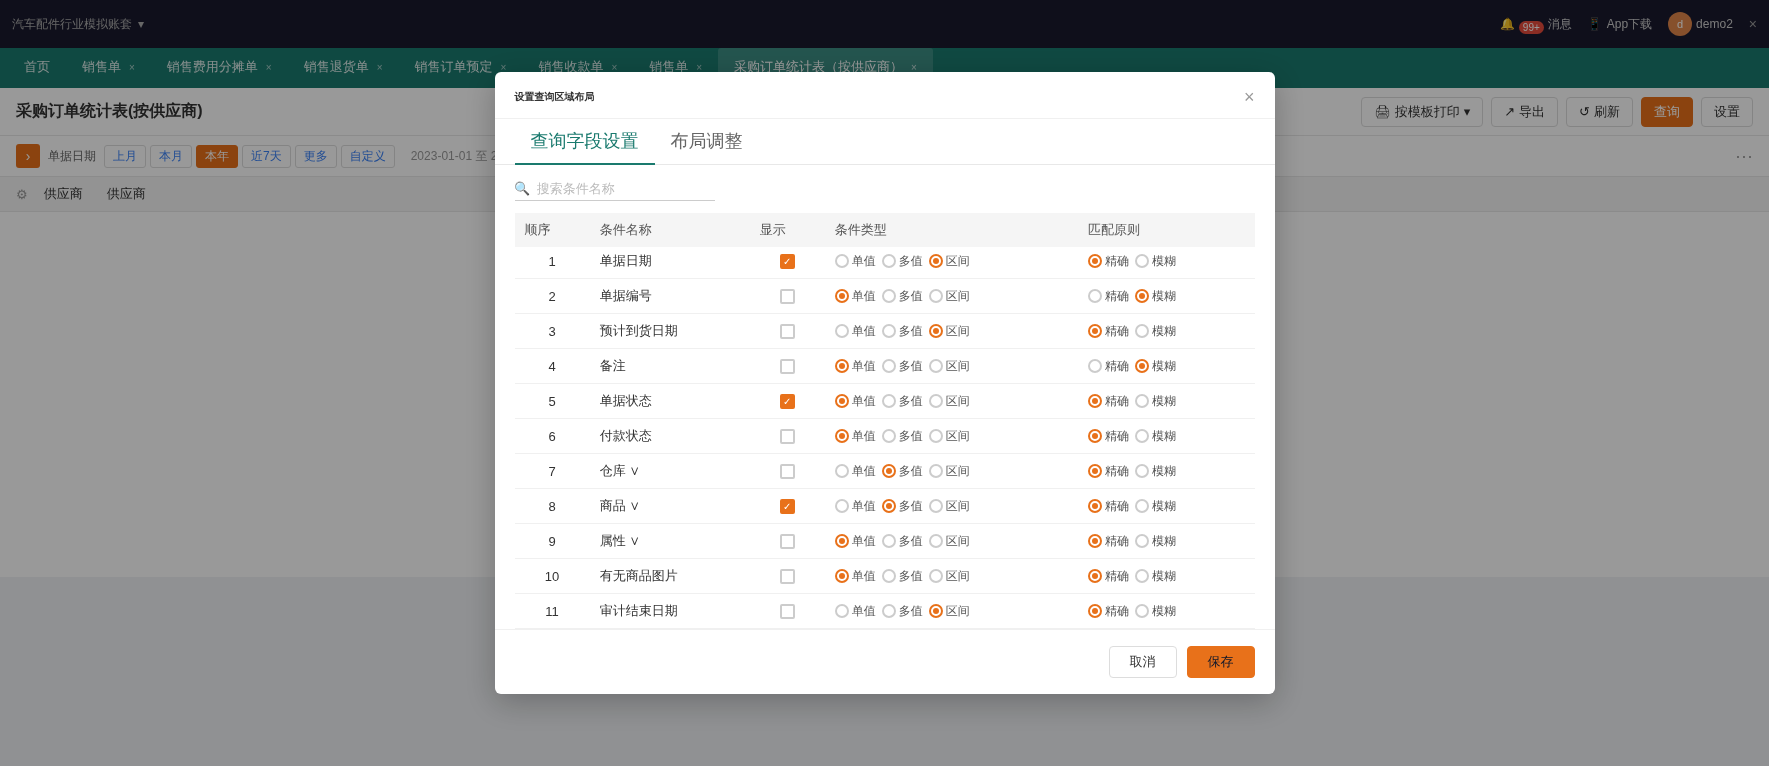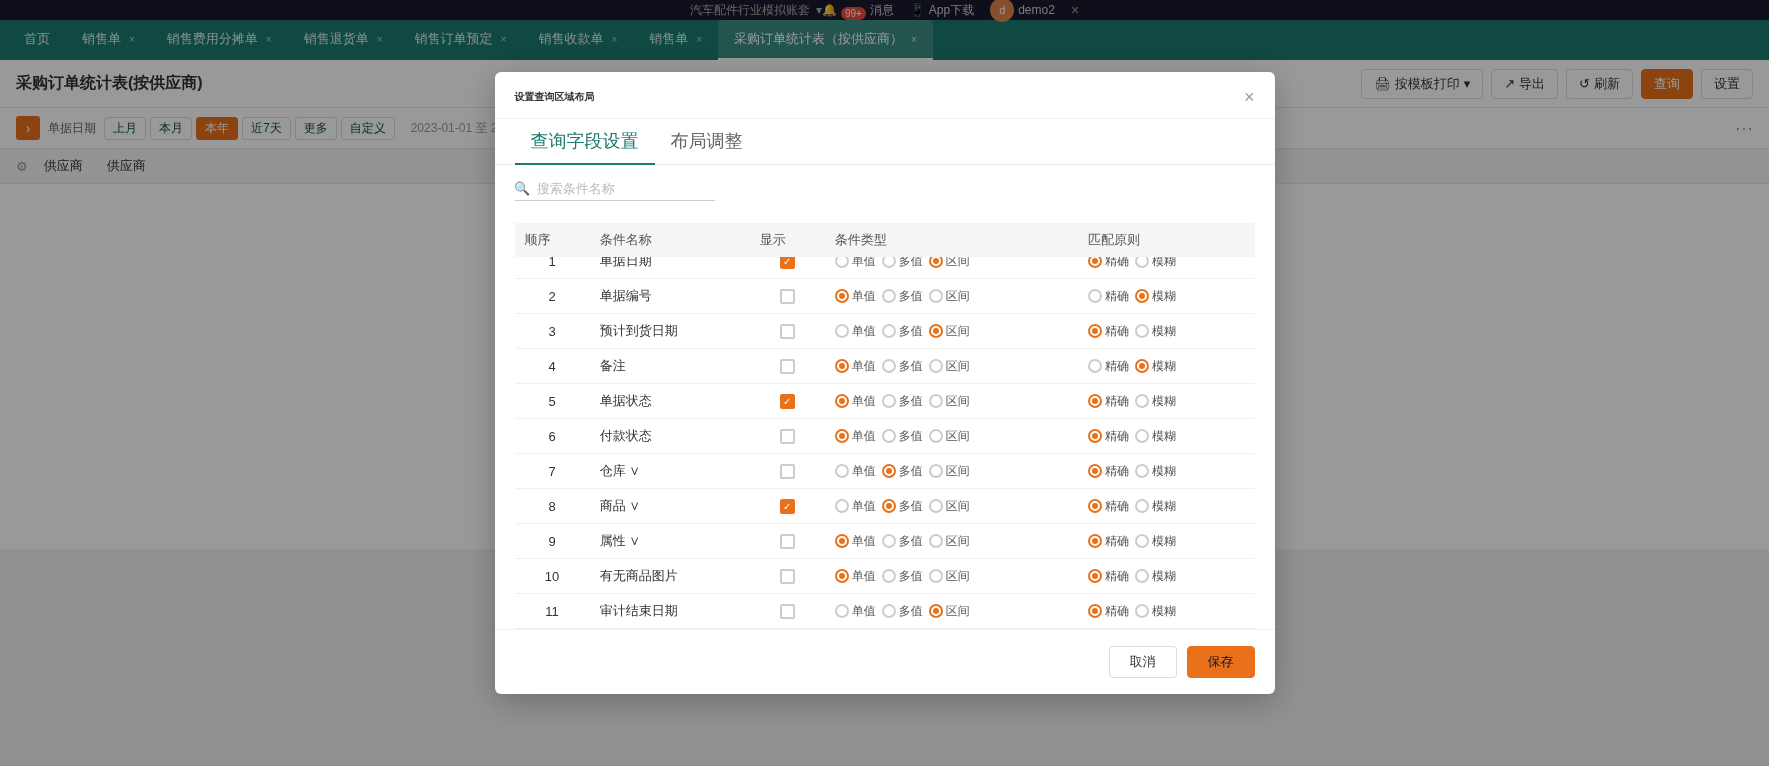--- a/index.html
+++ b/index.html
@@ -1,24 +1,24 @@
 <!DOCTYPE html>
 <html><head>
   <meta charset="utf-8">
   <style>
     * { box-sizing: border-box; margin: 0; padding: 0; }
     body { font-family: "Microsoft YaHei", sans-serif; font-size: 13px; background: #f0f2f5; overflow: hidden; }
 
     
     .top-bar {
-      height: 20px;
+      height: 48px;
       background: #1a1a2e;
       display: flex;
       align-items: center;
-      justify-content: center;
+      justify-content: space-between;
       padding: 0 12px;
       color: #ccc;
     }
     .top-bar-left { font-size: 12px; color: #aaa; display: flex; align-items: center; gap: 6px; }
     .top-bar-right { display: flex; align-items: center; gap: 16px; font-size: 12px; }
     .top-bar-right .notif { display: flex; align-items: center; gap: 4px; }
     .badge { background: #e74c3c; color: white; border-radius: 8px; padding: 1px 4px; font-size: 10px; margin-top: 6px; }
     .avatar { width: 24px; height: 24px; border-radius: 50%; background: #e0864a; display: inline-flex; align-items: center; justify-content: center; color: white; font-size: 11px; }
 
     
@@ -63,21 +63,21 @@
       background: white;
       padding: 8px 16px;
       display: flex;
       align-items: center;
       gap: 8px;
       border-bottom: 1px solid #e8e8e8;
     }
     .filter-toggle { width: 24px; height: 24px; background: #e8711a; color: white; border-radius: 3px; display: flex; align-items: center; justify-content: center; cursor: pointer; font-size: 14px; }
     .filter-label { font-size: 12px; color: #666; }
     .filter-date-btns { display: flex; gap: 4px; align-items: center; }
-    .date-btn { padding: 2px 8px; border: 1px solid #ddd; border-radius: 3px; cursor: pointer; font-size: 12px; color: #14532d; background: white; }
+    .date-btn { padding: 2px 8px; border: 1px solid #ddd; border-radius: 3px; cursor: pointer; font-size: 12px; color: #3b82f6; background: white; }
     .date-btn.active { background: #e8711a; color: white; border-color: #e8711a; }
     .date-range { font-size: 12px; color: #999; margin-left: 8px; }
 
     
     .content-area {
       background: white;
       margin: 0;
       min-height: 400px;
       position: relative;
     }
@@ -167,21 +167,21 @@
     }
     .dialog-table thead th {
       background: #f5f5f5;
       padding: 8px 10px;
       text-align: left;
       font-size: 13px;
       color: #555;
       font-weight: 500;
       border-bottom: 1px solid #e8e8e8;
       position: sticky;
-      top: 14px;
+      top: 4px;
     }
     .dialog-table tbody tr {
       border-bottom: 1px solid #f0f0f0;
     }
     .dialog-table tbody td {
       padding: 8px 10px;
       font-size: 13px;
       color: #333;
       vertical-align: middle;
     }

